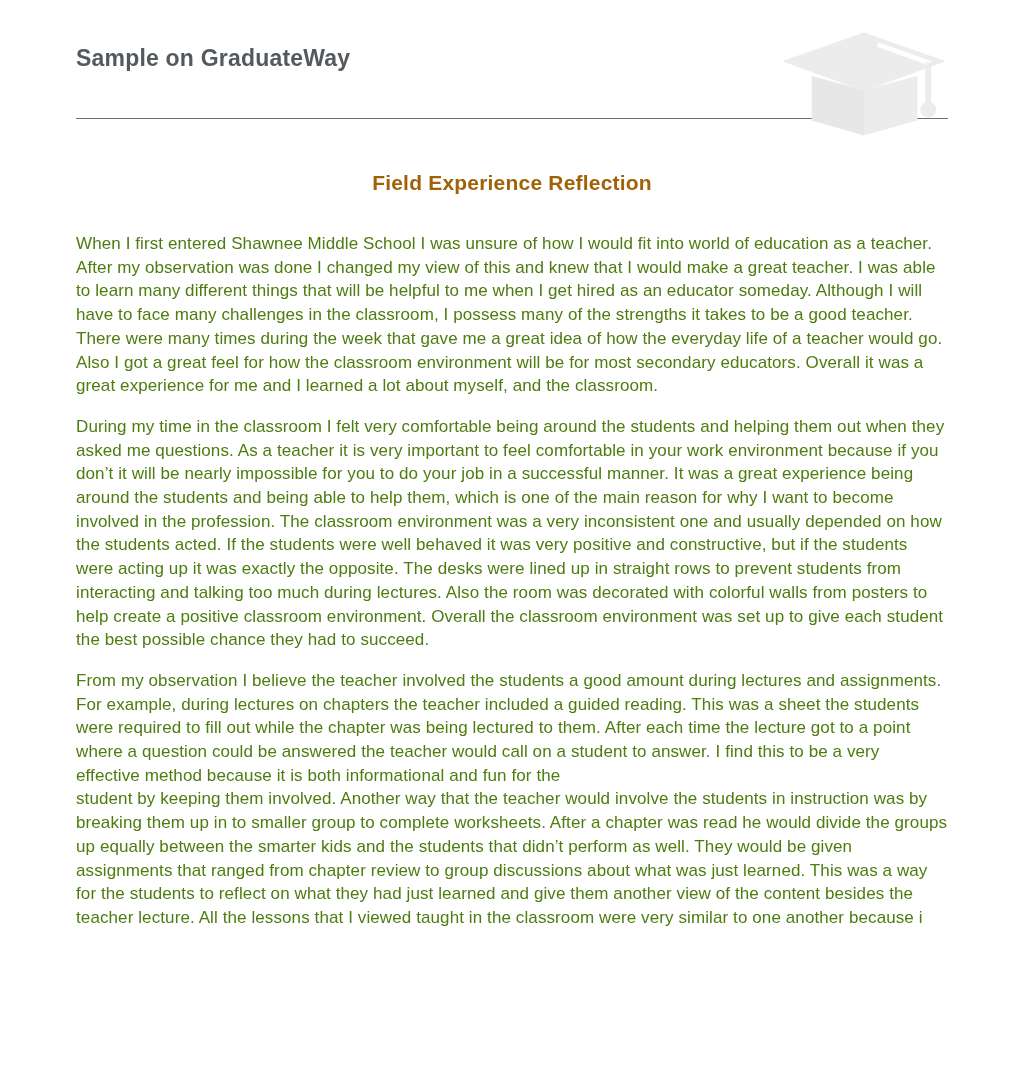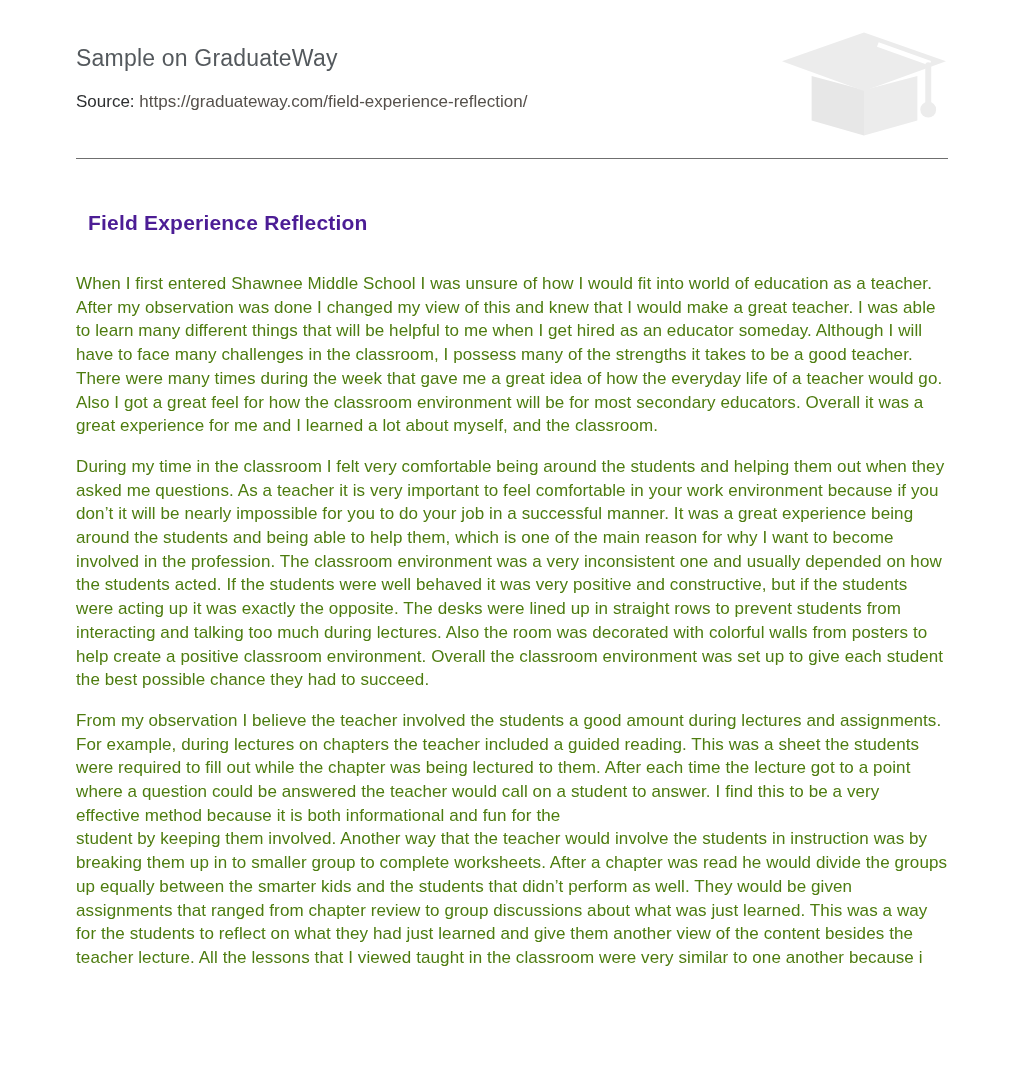--- a/index.html
+++ b/index.html
@@ -25,21 +25,21 @@
     padding: 0 76px;
   }
   
   .header {
     position: relative;
     padding-top: 45px;
   }
   .site-heading {
     margin: 0;
     font-size: 23px;
-    font-weight: 400;
+    font-weight: 700;
     color: #54595d;
     letter-spacing: 0.2px;
   }
   .source-line {
     margin-top: 20px;
     font-size: 17px;
     color: #2d2f31;
   }
   .source-label {
     color: #2d2f31;
@@ -62,22 +62,22 @@
     border: none;
     border-top: 1px solid #6f6f6f;
     height: 0;
   }
   
   .essay-title {
     margin: 12px;
     margin-top: 52px;
     font-size: 21px;
     font-weight: 700;
-    color: #4c1d95;
-    text-align: left;
+    color: #a16207;
+    text-align: center;
     letter-spacing: 0.2px;
   }
   .essay-body {
     margin-top: 37px;
   }
   .essay-body p {
     margin: 0 0 17px 0;
     font-size: 17px;
     line-height: 23.7px;
     color: #4d7c0f;
@@ -86,24 +86,20 @@
   }
 </style>
 </head>
 <body>
 
 <div class="page">
   <div class="content">
 
     <div class="header">
       <h1 class="site-heading">Sample on GraduateWay</h1>
-      <div class="source-line">
-        <span class="source-label">Source:</span>
-        <a class="source-url">https://graduateway.com/field-experience-reflection/</a>
-      </div>
 
       <span class="cap-icon">
         <svg width="168" height="112" viewBox="0 0 170 112" xmlns="http://www.w3.org/2000/svg" aria-hidden="true">
 
           <polygon points="32,48 85,62 85,108 32,93" fill="#e7e7e7"></polygon>
           <polygon points="85,62 139,48 139,93 85,108" fill="#ececec"></polygon>
 
           <polygon points="85,4 168,33 85,63 2,33" fill="#ececec"></polygon>
 
           <line x1="99" y1="16" x2="152" y2="35" stroke="#ffffff" stroke-width="5"></line>

